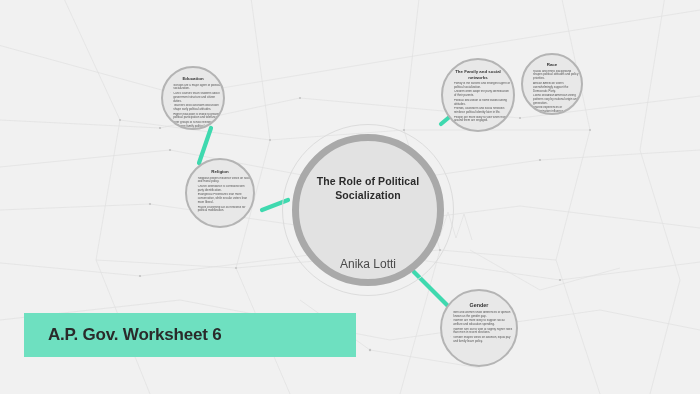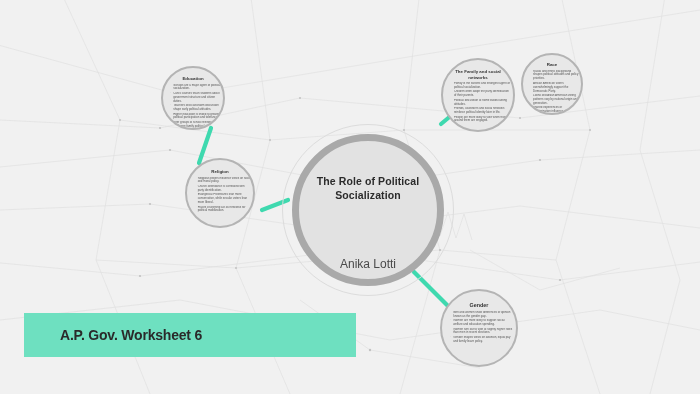--- a/index.html
+++ b/index.html
@@ -129,26 +129,25 @@
     position: absolute;
     left: 24px;
     top: 313px;
     width: 332px;
     height: 44px;
     background: #6ee0c0;
     display: flex;
     align-items: center;
   }
   .banner-text {
-    font-size: 14px;
+    font-size: 17px;
     font-weight: bold;
     color: #2a2a2a;
     padding-left: 24px;
     letter-spacing: -0.2px;
-    margin-left: 12px;
   }
 </style>
 </head>
 <body>
 
 <div id="canvas">
 
   <svg class="bg-net" viewBox="0 0 700 394" preserveAspectRatio="none">
     <g stroke="#dedede" stroke-width="0.6" fill="none">
       <path d="M-20 40 L180 95 L420 55 L700 10"></path>

